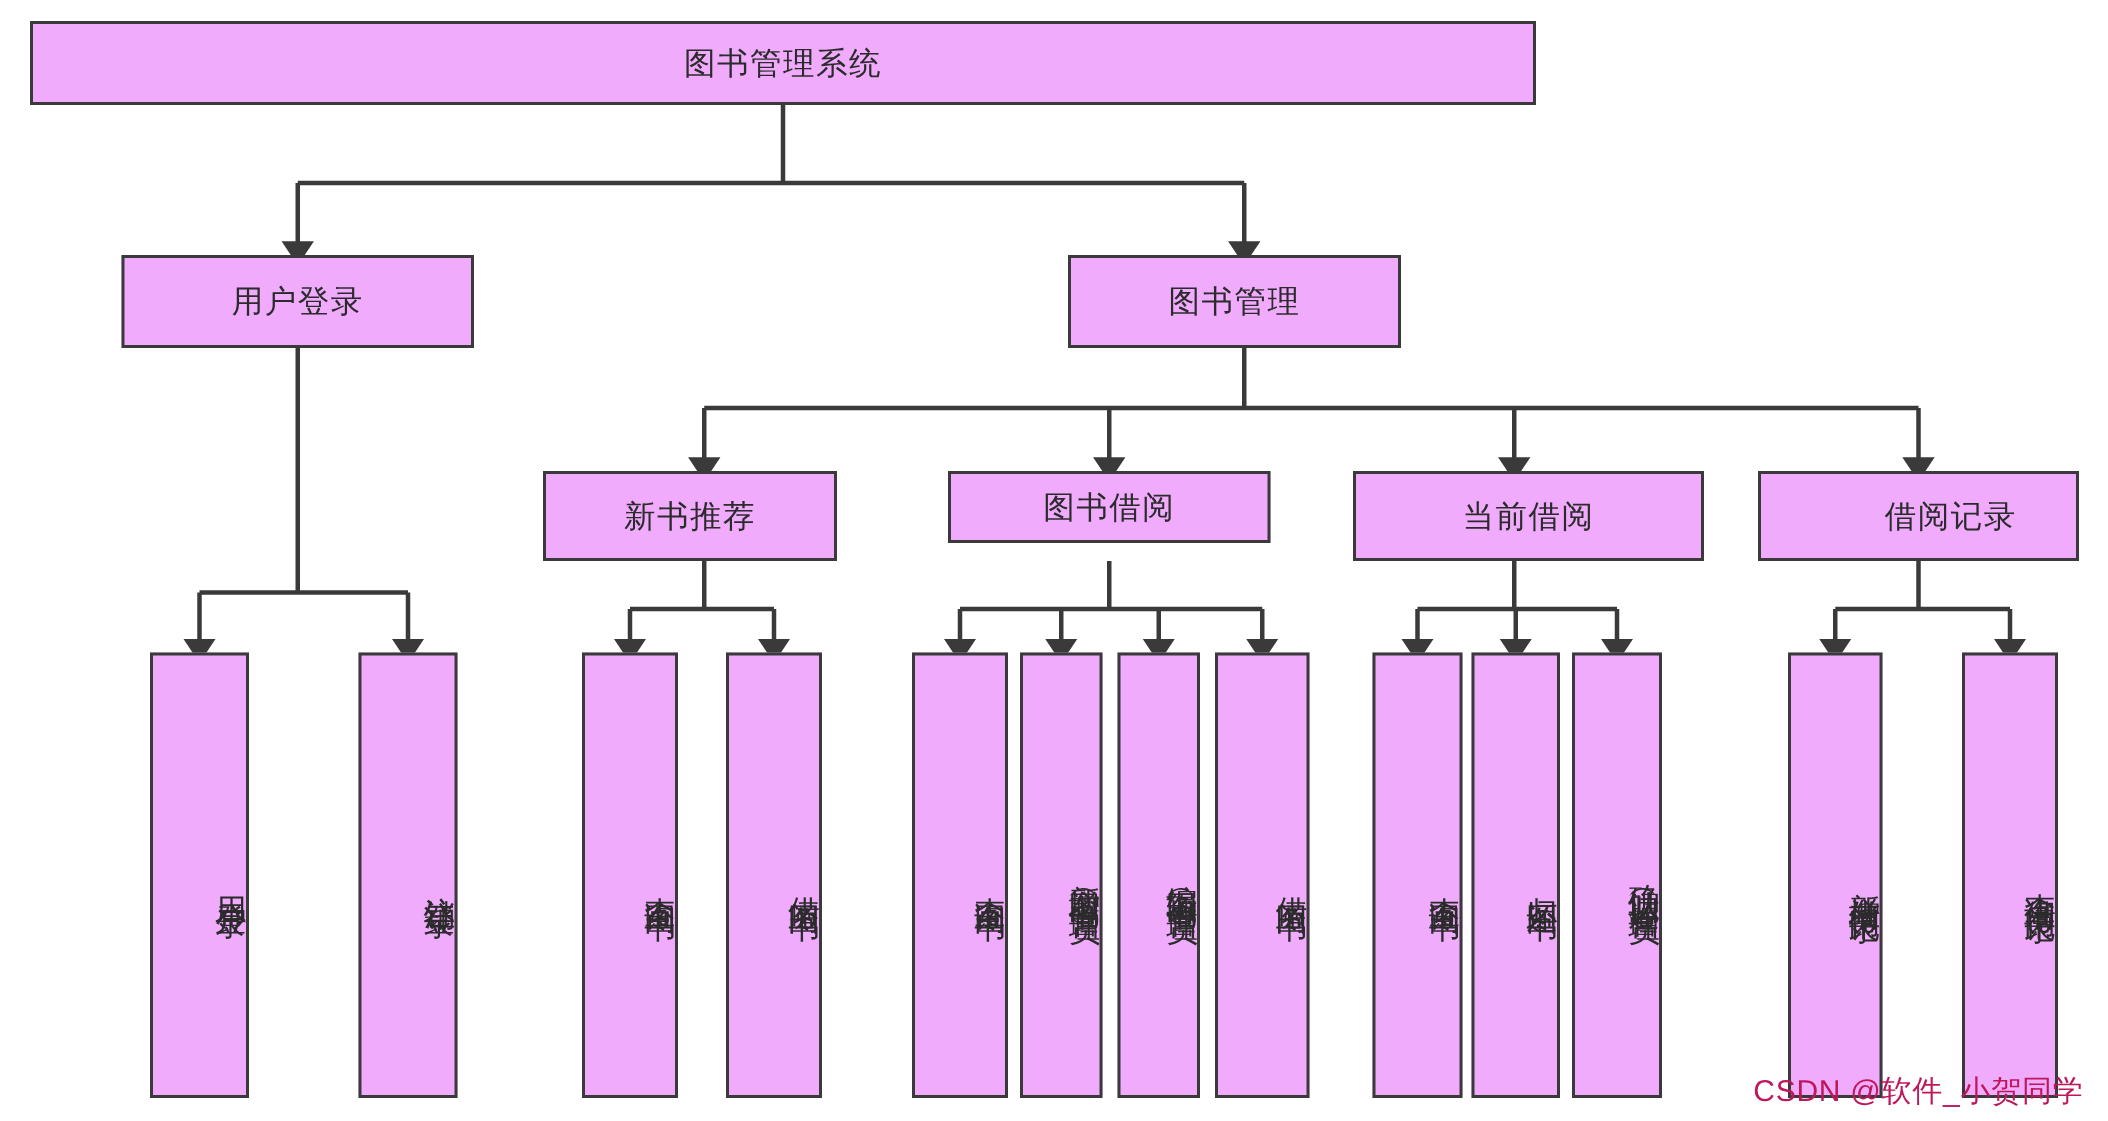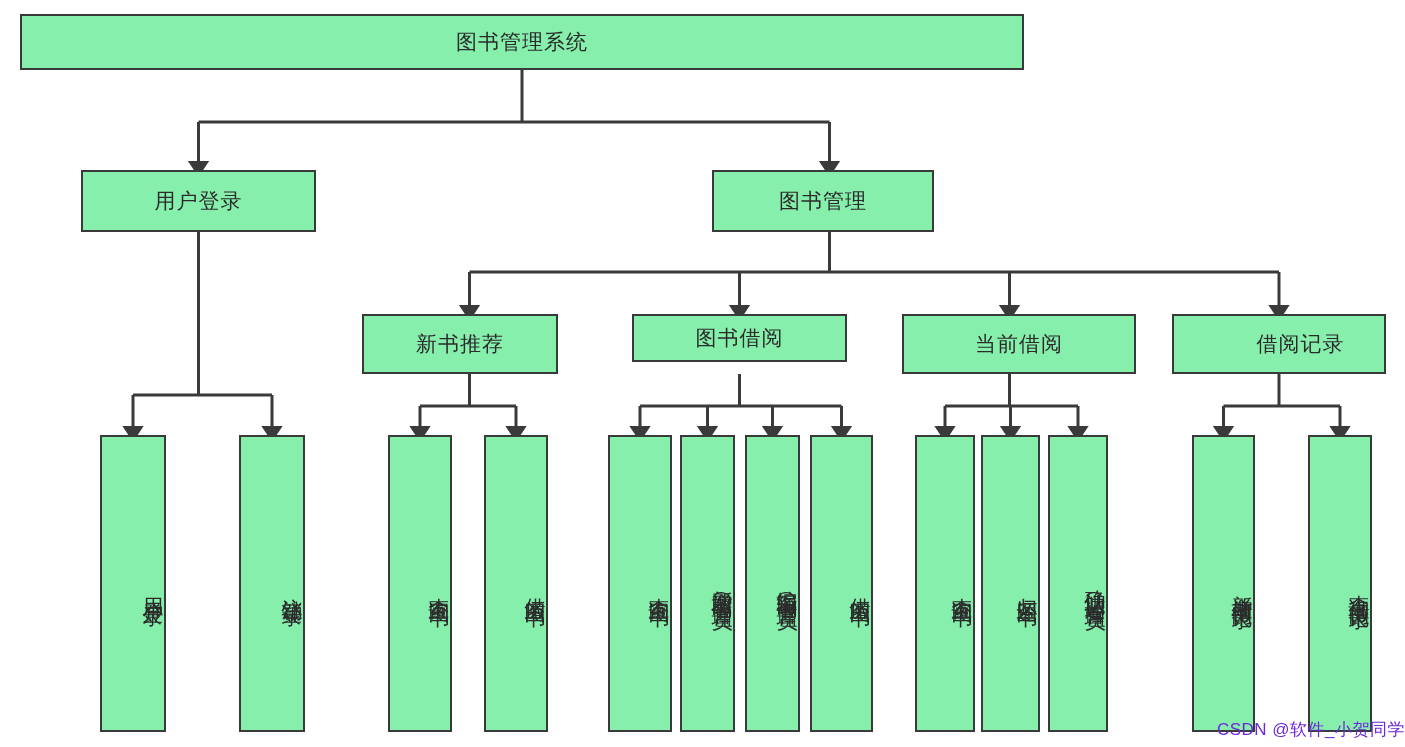--- a/index.html
+++ b/index.html
@@ -18,21 +18,21 @@
     position: absolute;
     left: 0;
     top: 0;
     width: 1405px;
     height: 747px;
   }
   .node-box {
     position: absolute;
     box-sizing: border-box;
     border: 2px solid #3a3a3a;
-    background: #86efac;
+    background: #f0abfc;
     display: flex;
     align-items: center;
     justify-content: center;
     color: #2b2b2b;
   }
   .node-box.horiz {
     font-size: 21px;
     letter-spacing: 1px;
   }
   .node-box.vert {
@@ -53,24 +53,24 @@
   #edge-layer {
     position: absolute;
     left: 0;
     top: 0;
     width: 1405px;
     height: 747px;
     pointer-events: none;
   }
   .watermark {
     position: absolute;
-    right: 0;
+    right: 16px;
     bottom: 6px;
-    font-size: 17px;
-    color: #6d28d9;
+    font-size: 20px;
+    color: #be185d;
     letter-spacing: 0.5px;
     white-space: nowrap;
   }
 </style>
 </head>
 <body>
 
 <div id="diagram-root">
   <svg id="edge-layer" width="1405" height="747" viewBox="0 0 1405 747" xmlns="http://www.w3.org/2000/svg">
     <defs>

